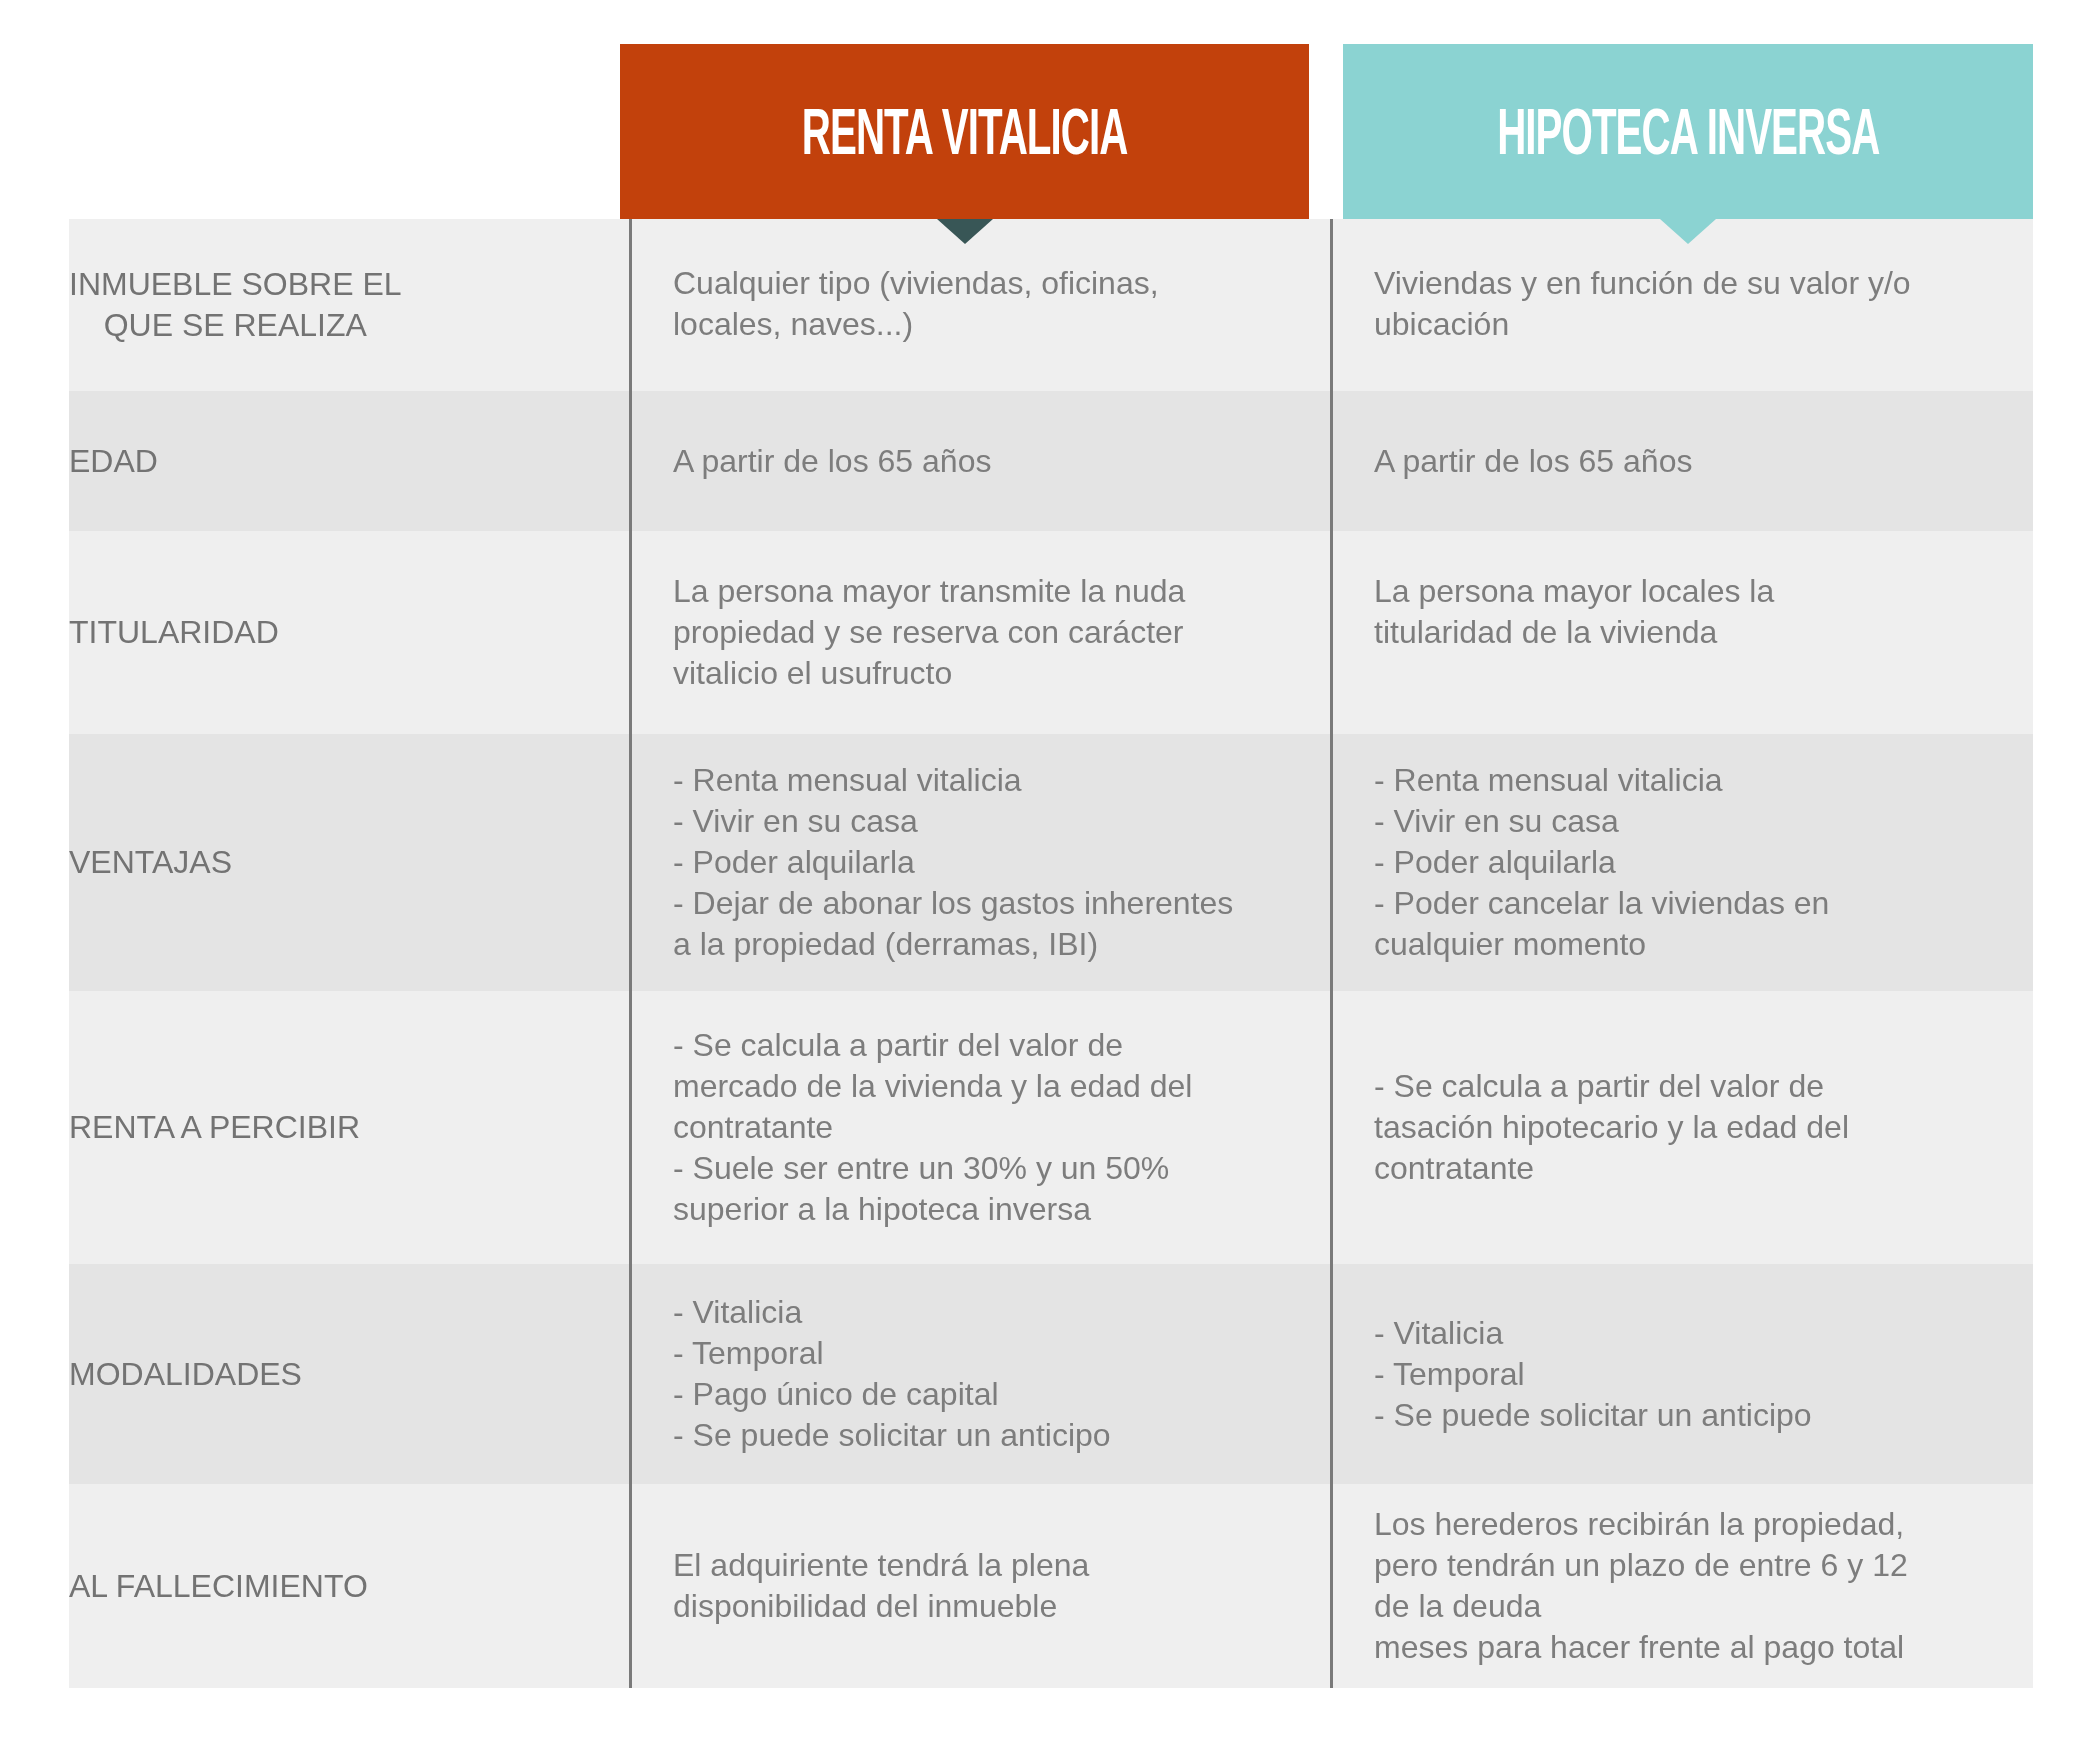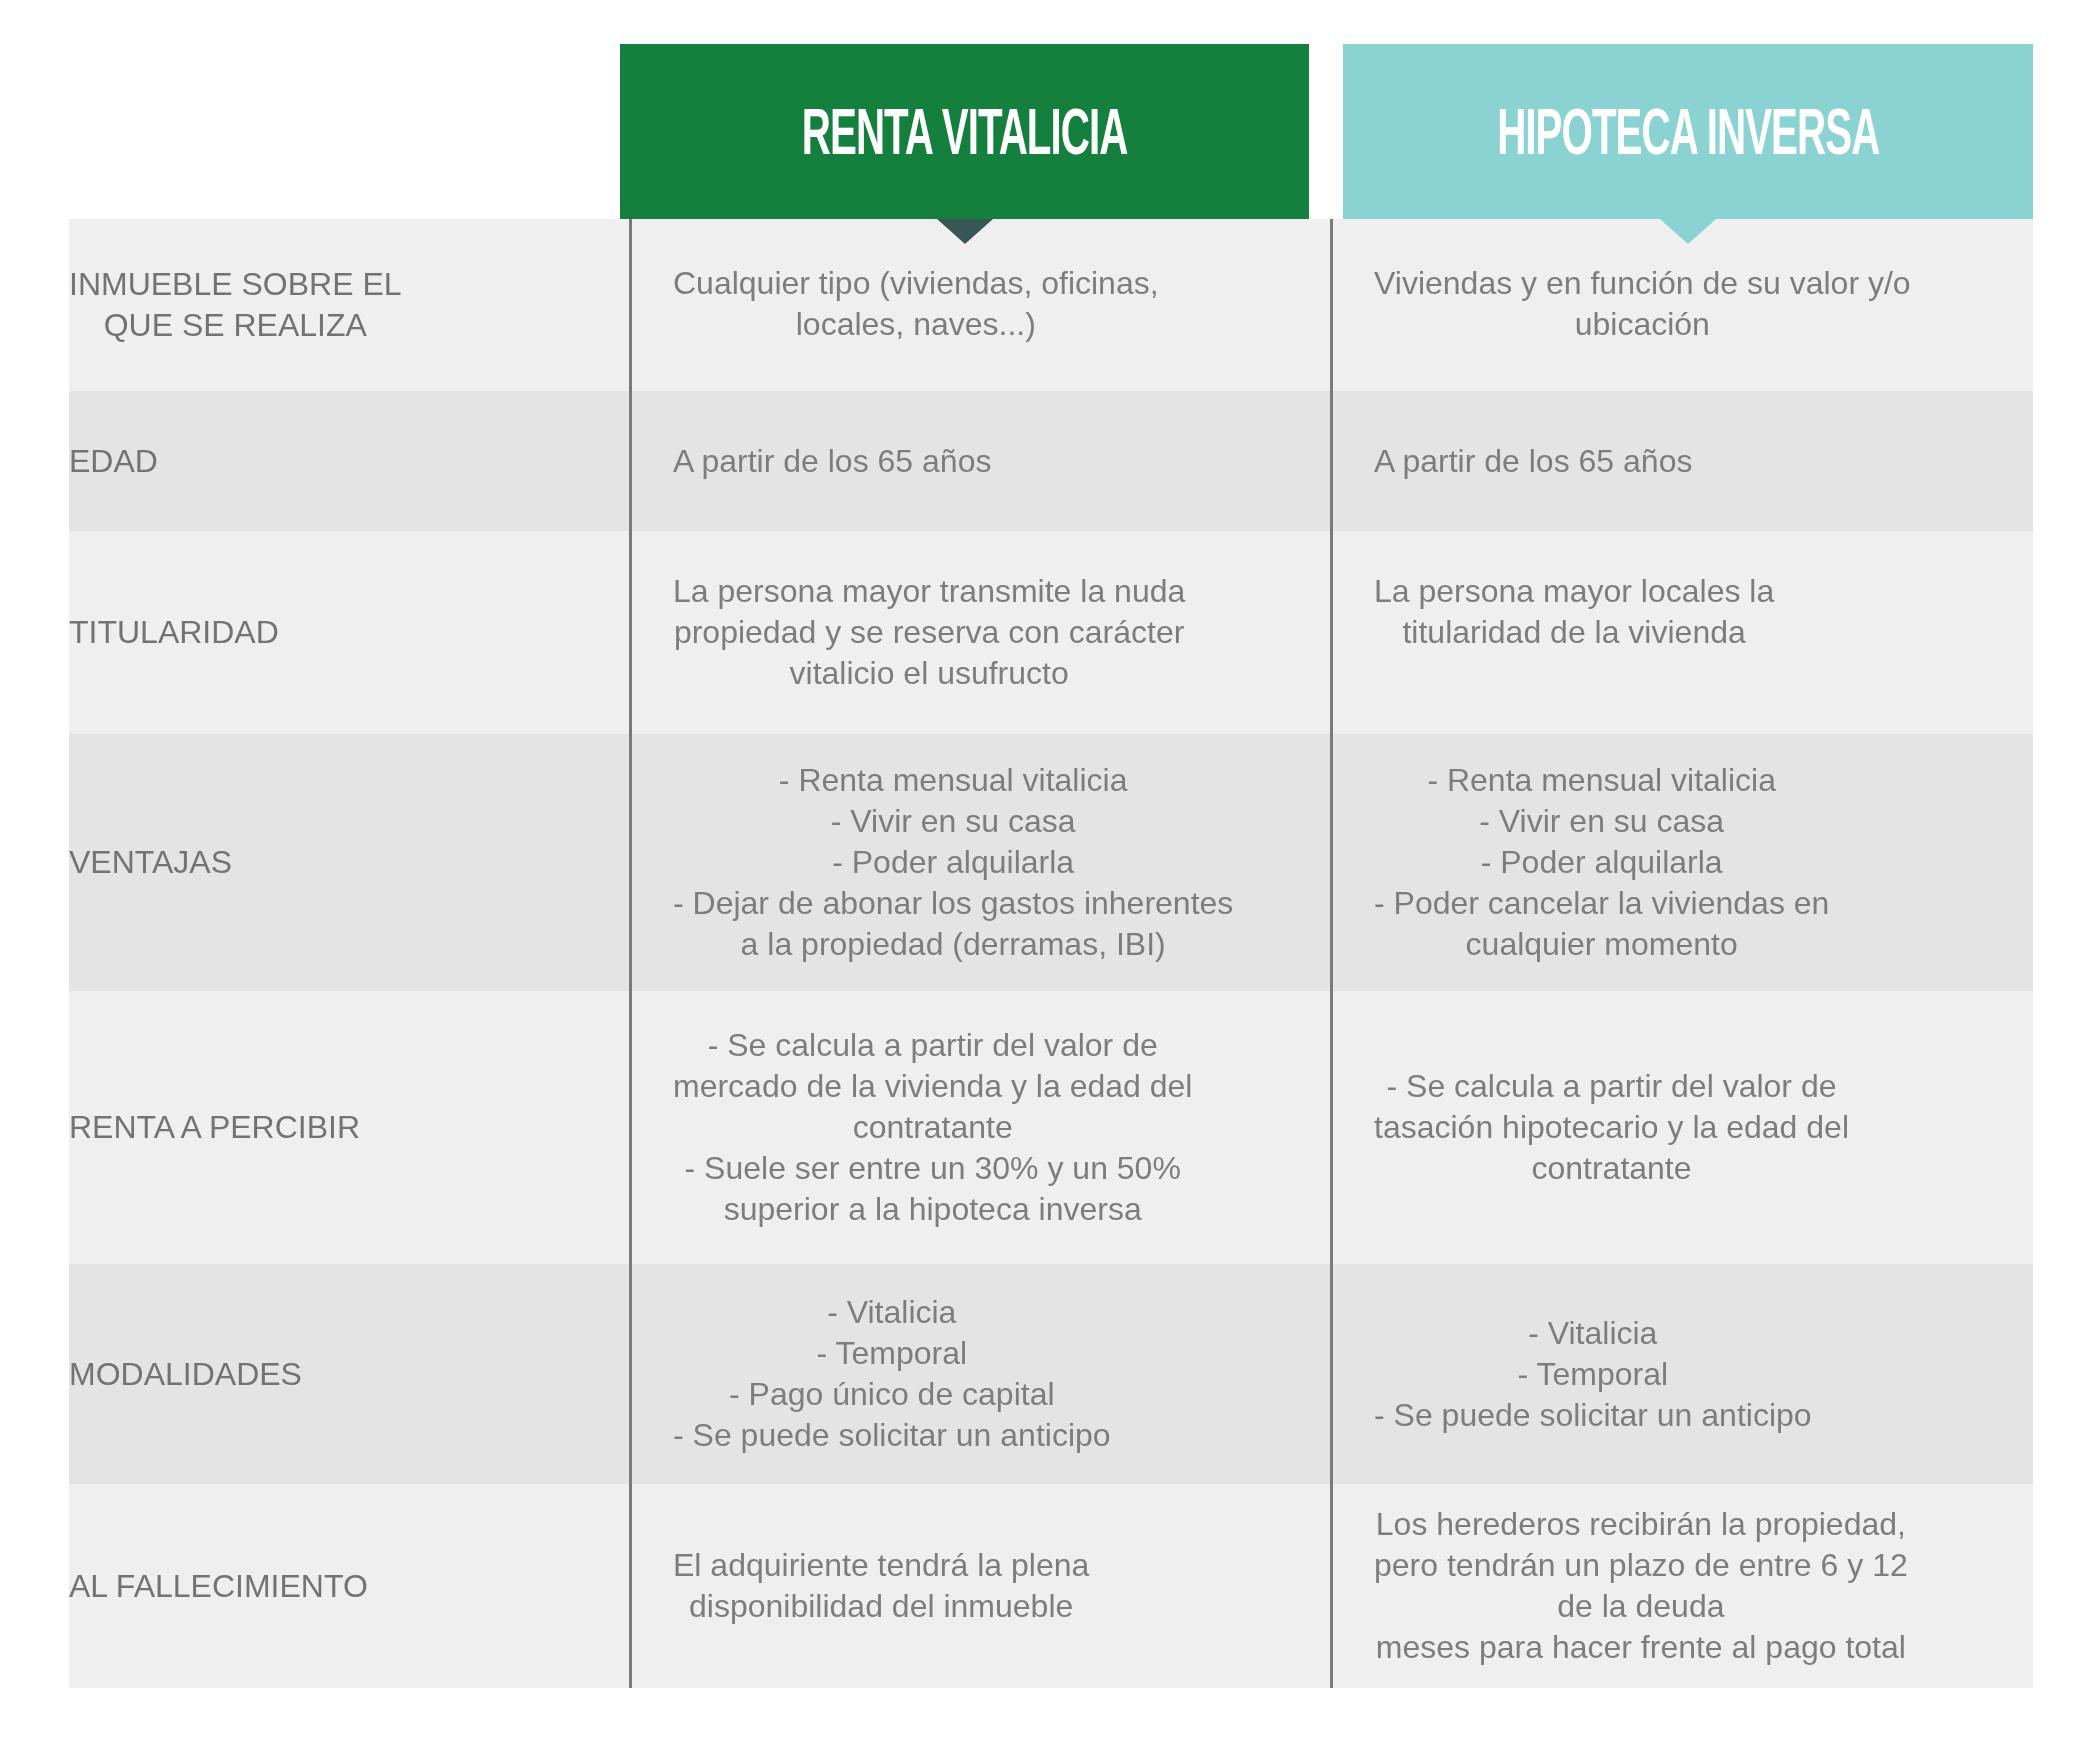--- a/index.html
+++ b/index.html
@@ -5,35 +5,35 @@
   html, body { margin:0; padding:0; background:#ffffff; }
   body { width:2097px; height:1756px; position:relative; overflow:hidden;
          font-family:"Liberation Sans", "DejaVu Sans", sans-serif; }
   .table { position:absolute; left:69px; top:44px; width:1964px; }
   .header-row { display:flex; height:175px; }
   .header-spacer { width:560px; background:#ffffff; }
   .header-cell { position:relative; width:701px; display:flex; align-items:center; justify-content:center;
                  color:#ffffff; font-family:"Liberation Sans Narrow","Liberation Sans", sans-serif;
                  font-weight:bold; font-size:65px; letter-spacing:-1.5px; }
   .header-cell .title { transform:scaleX(0.62); display:inline-block; white-space:nowrap; }
-  .header-cell.dark { background:#15803d; }
+  .header-cell.dark { background:#c2410c; }
   .header-cell.teal { background:#8bd3d2;margin-left:34px; }
   .pointer { position:absolute; bottom:-25px; left:50%; margin-left:-28px; width:0; height:0;
              border-left:28px solid transparent; border-right:28px solid transparent; border-top:25px solid; z-index:3; }
   .dark .pointer { border-top-color:#385656; }
   .teal .pointer { border-top-color:#8bd3d2; }
   .row { display:flex; }
   .row.light { background:#efefef; }
   .row.shade { background:#e4e4e4; }
   .label-cell { width:560px; display:flex; align-items:center; justify-content:flex-start; text-align:center;
                 color:#737373; font-size:32px; line-height:41px; }
   .cell { width:701px; box-sizing:border-box; padding:0 30px 0 41px; display:flex; align-items:center;
           color:#7d7d7d; font-size:32px; line-height:41px; border-left:3px solid #7a7a7a; }
   .cell.top { align-items:flex-start; }
-  .cell .lines { display:block;text-align:center; }
+  .cell .lines { display:block; }
   .cell .line { display:block; white-space:nowrap; }
 </style>
 </head>
 <body>
 
 <div class="table">
   <div class="header-row">
     <div class="header-spacer"></div>
     <div class="header-cell dark">
       <span class="title">RENTA VITALICIA</span>

